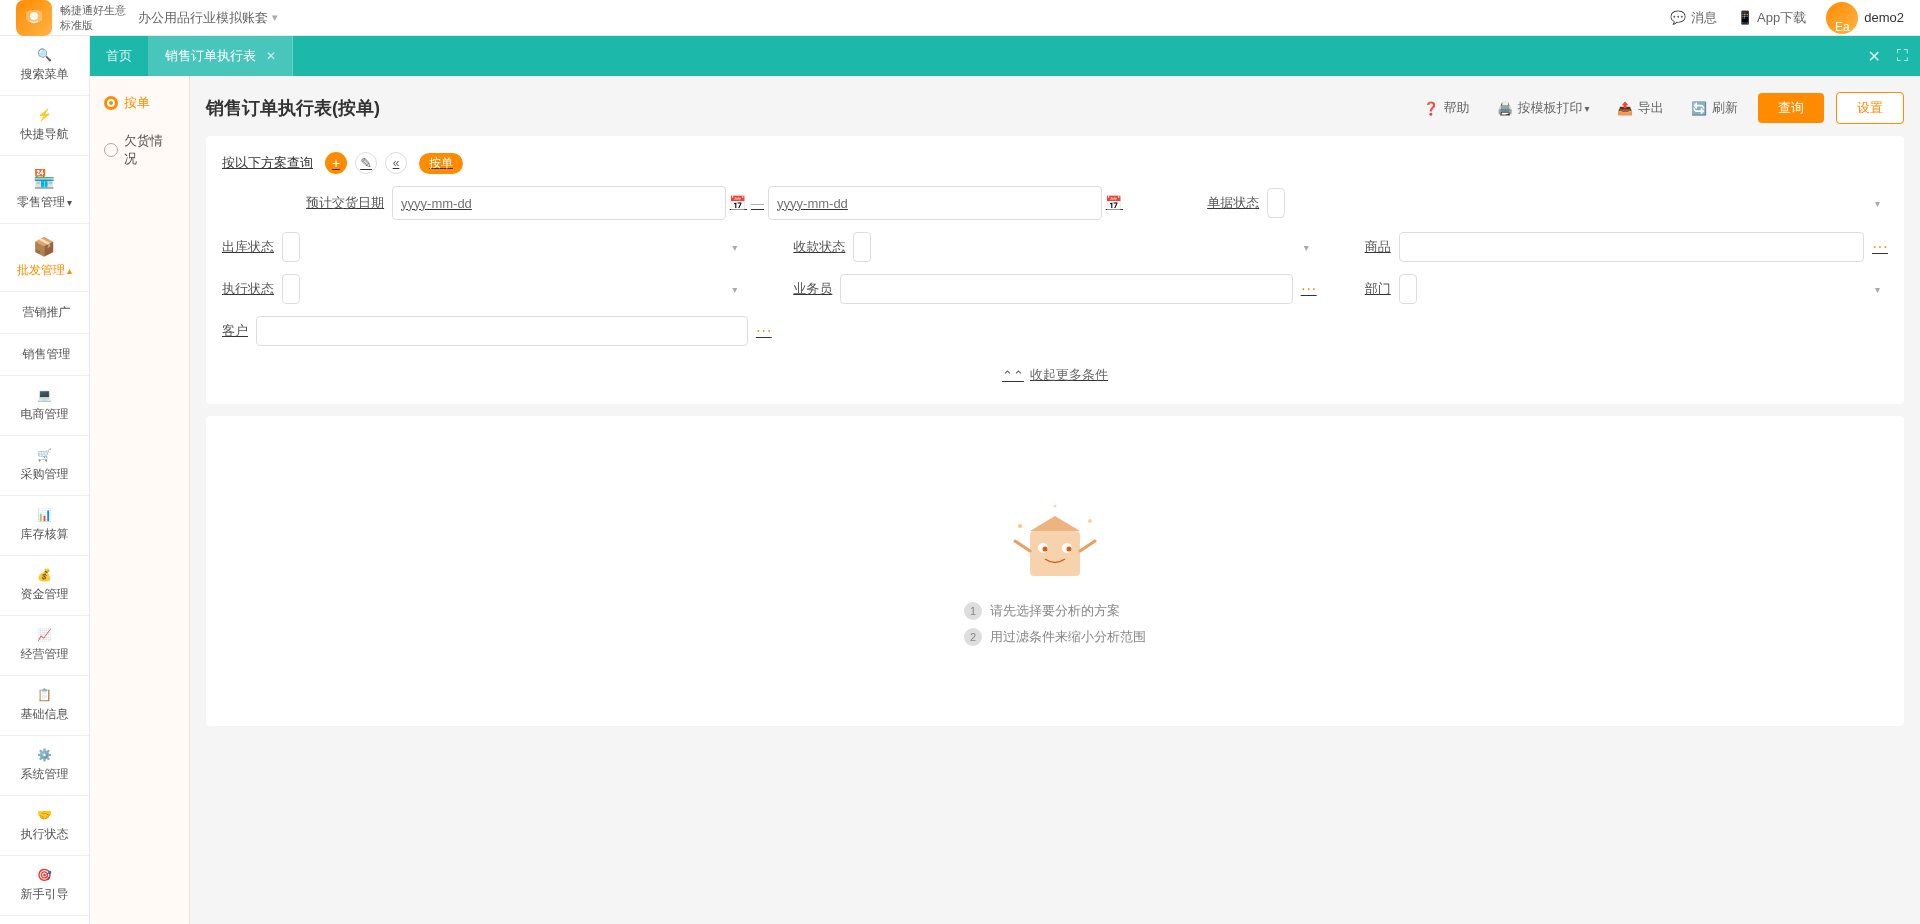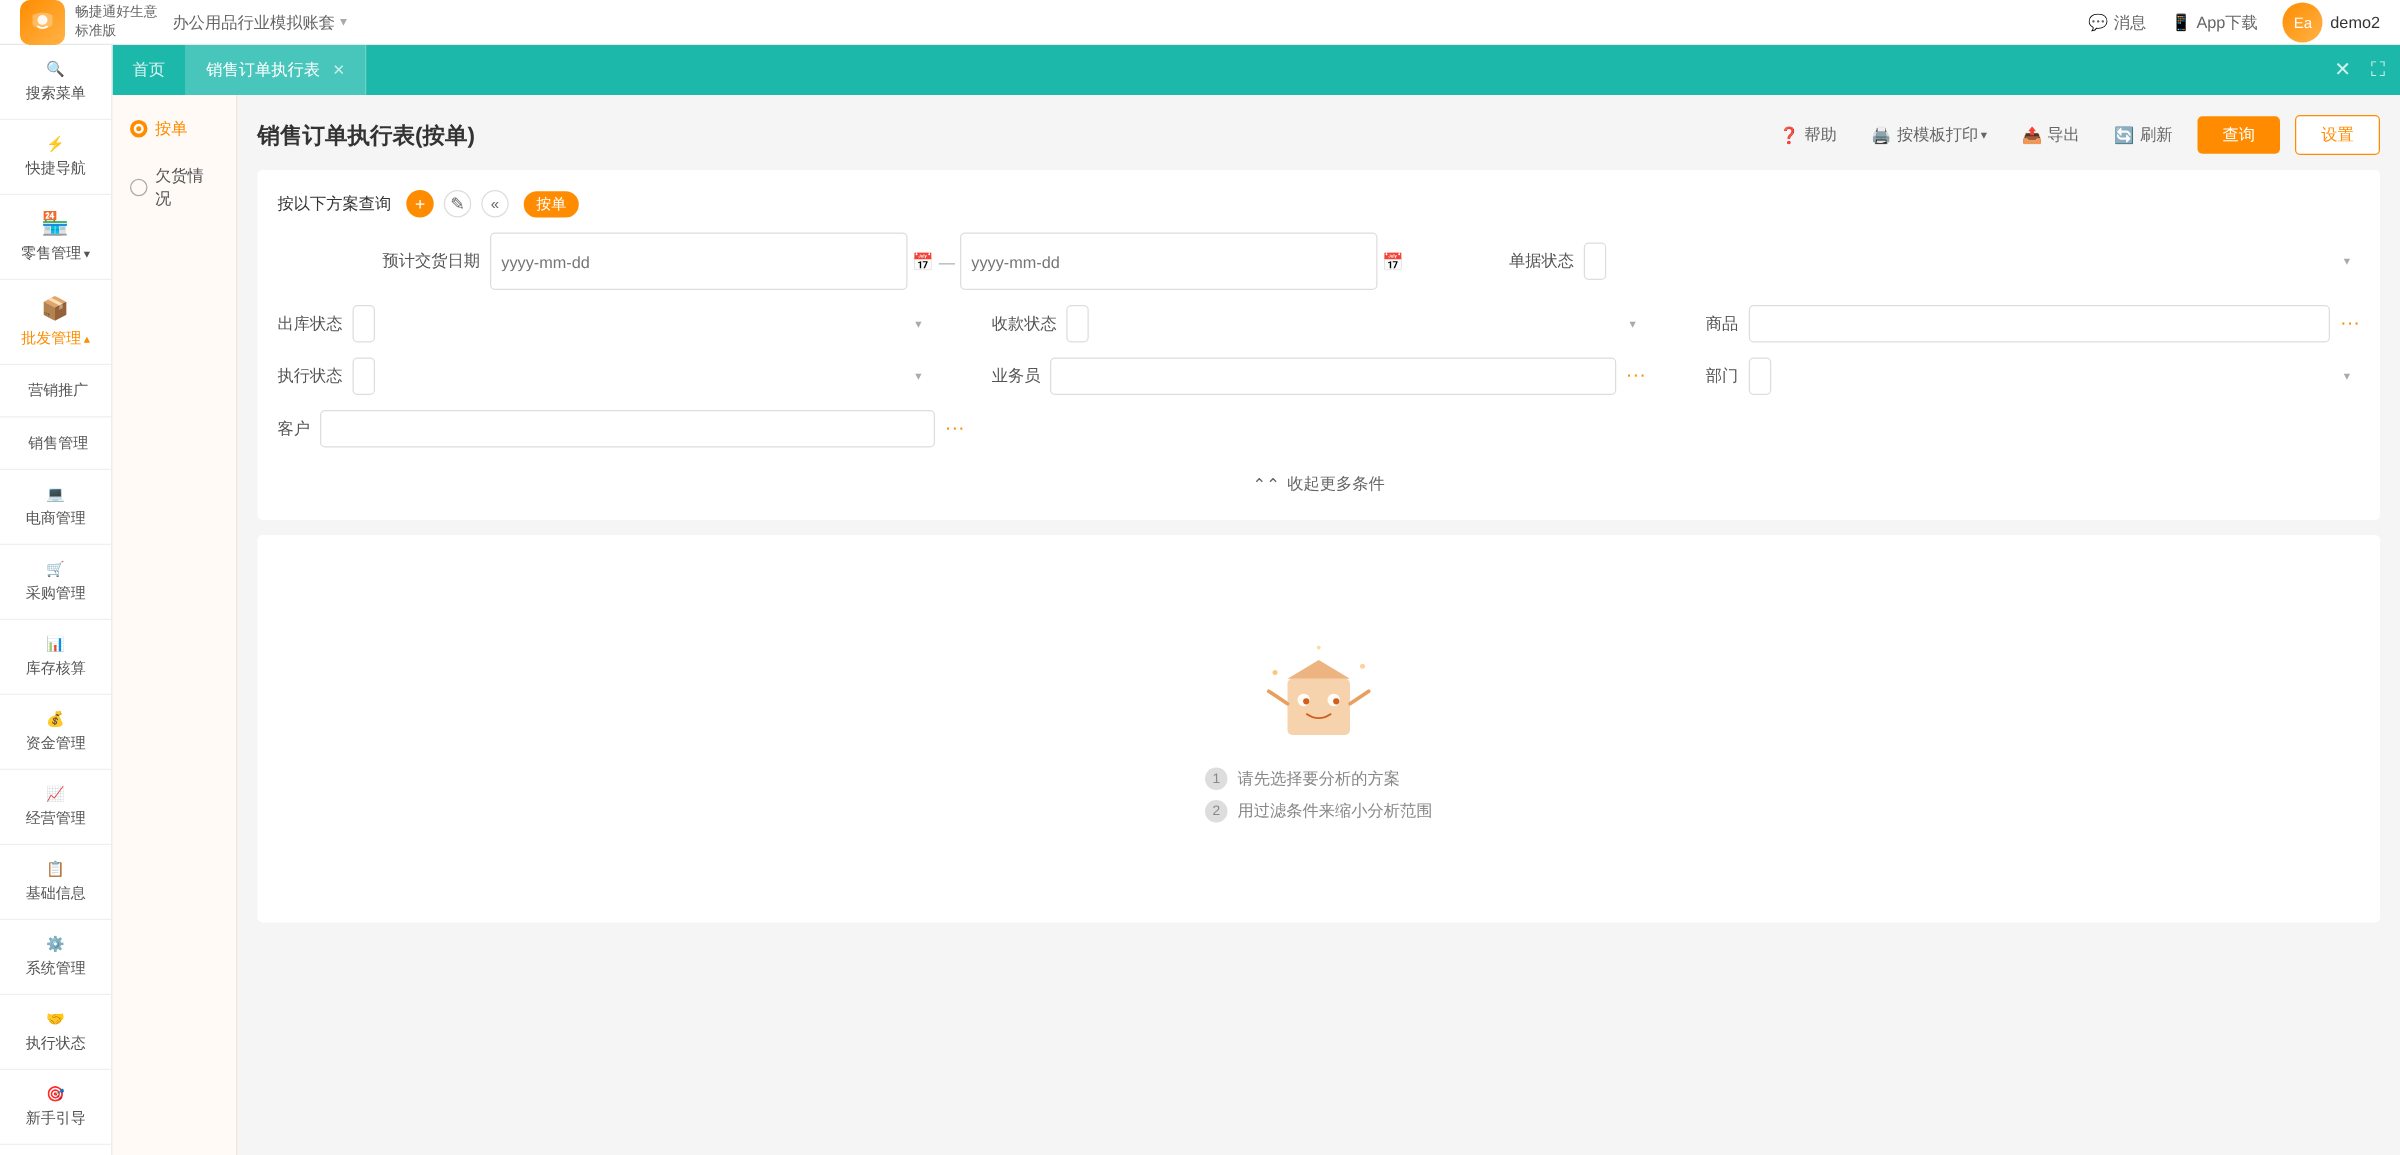--- a/index.html
+++ b/index.html
@@ -61,21 +61,21 @@
       color: #666;
       cursor: pointer;
       font-size: 13px;
     }
     .avatar {
       width: 32px;
       height: 32px;
       border-radius: 50%;
       background: linear-gradient(135deg, #ff8c00, #ffb347);
       display: flex;
-      align-items: center;
+      align-items: flex-end;
       justify-content: center;
       color: white;
       font-size: 12px;
       overflow: hidden;
     }
     .user-info { display: flex; align-items: center; gap: 6px; cursor: pointer; }
 
     
     .main-layout {
       display: flex;
@@ -223,20 +223,21 @@
       font-size: 13px;
       font-family: inherit;
     }
 
     
     .filter-panel {
       background: #fff;
       border-radius: 4px;
       padding: 16px;
       margin-bottom: 12px;
+      text-decoration: underline;
     }
     .filter-panel-header {
       display: flex;
       align-items: center;
       margin-bottom: 12px;
     }
     .scheme-label {
       font-size: 13px;
       color: #333;
       margin-right: 12px;
@@ -355,21 +356,21 @@
       font-size: 10px;
     }
     .filter-date-range {
       display: flex;
       align-items: center;
       gap: 4px;
       flex: 1;
     }
     .filter-date-input {
       flex: 1;
-      height: 46px;
+      height: 34px;
       border: 1px solid #ddd;
       border-radius: 4px;
       padding: 0 8px;
       font-size: 13px;
       font-family: inherit;
       color: #999;
       background: #fff;
       outline: none;
     }
     .date-separator { color: #aaa; }

